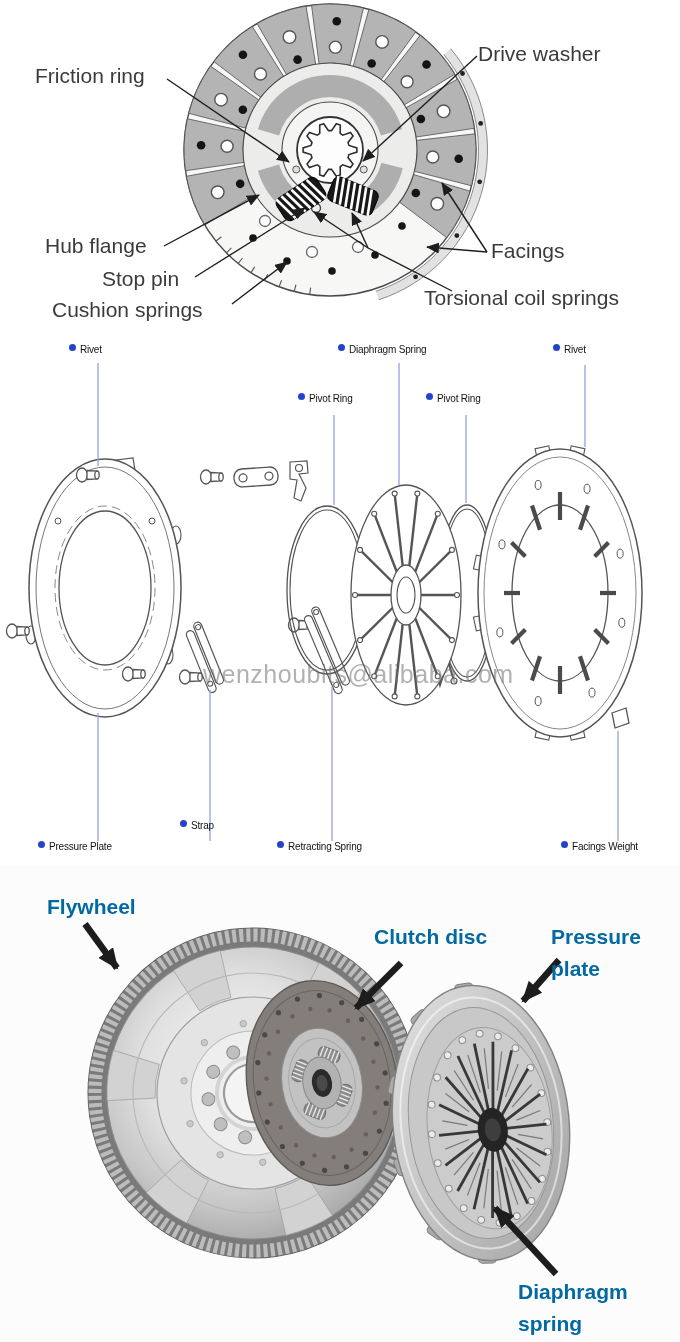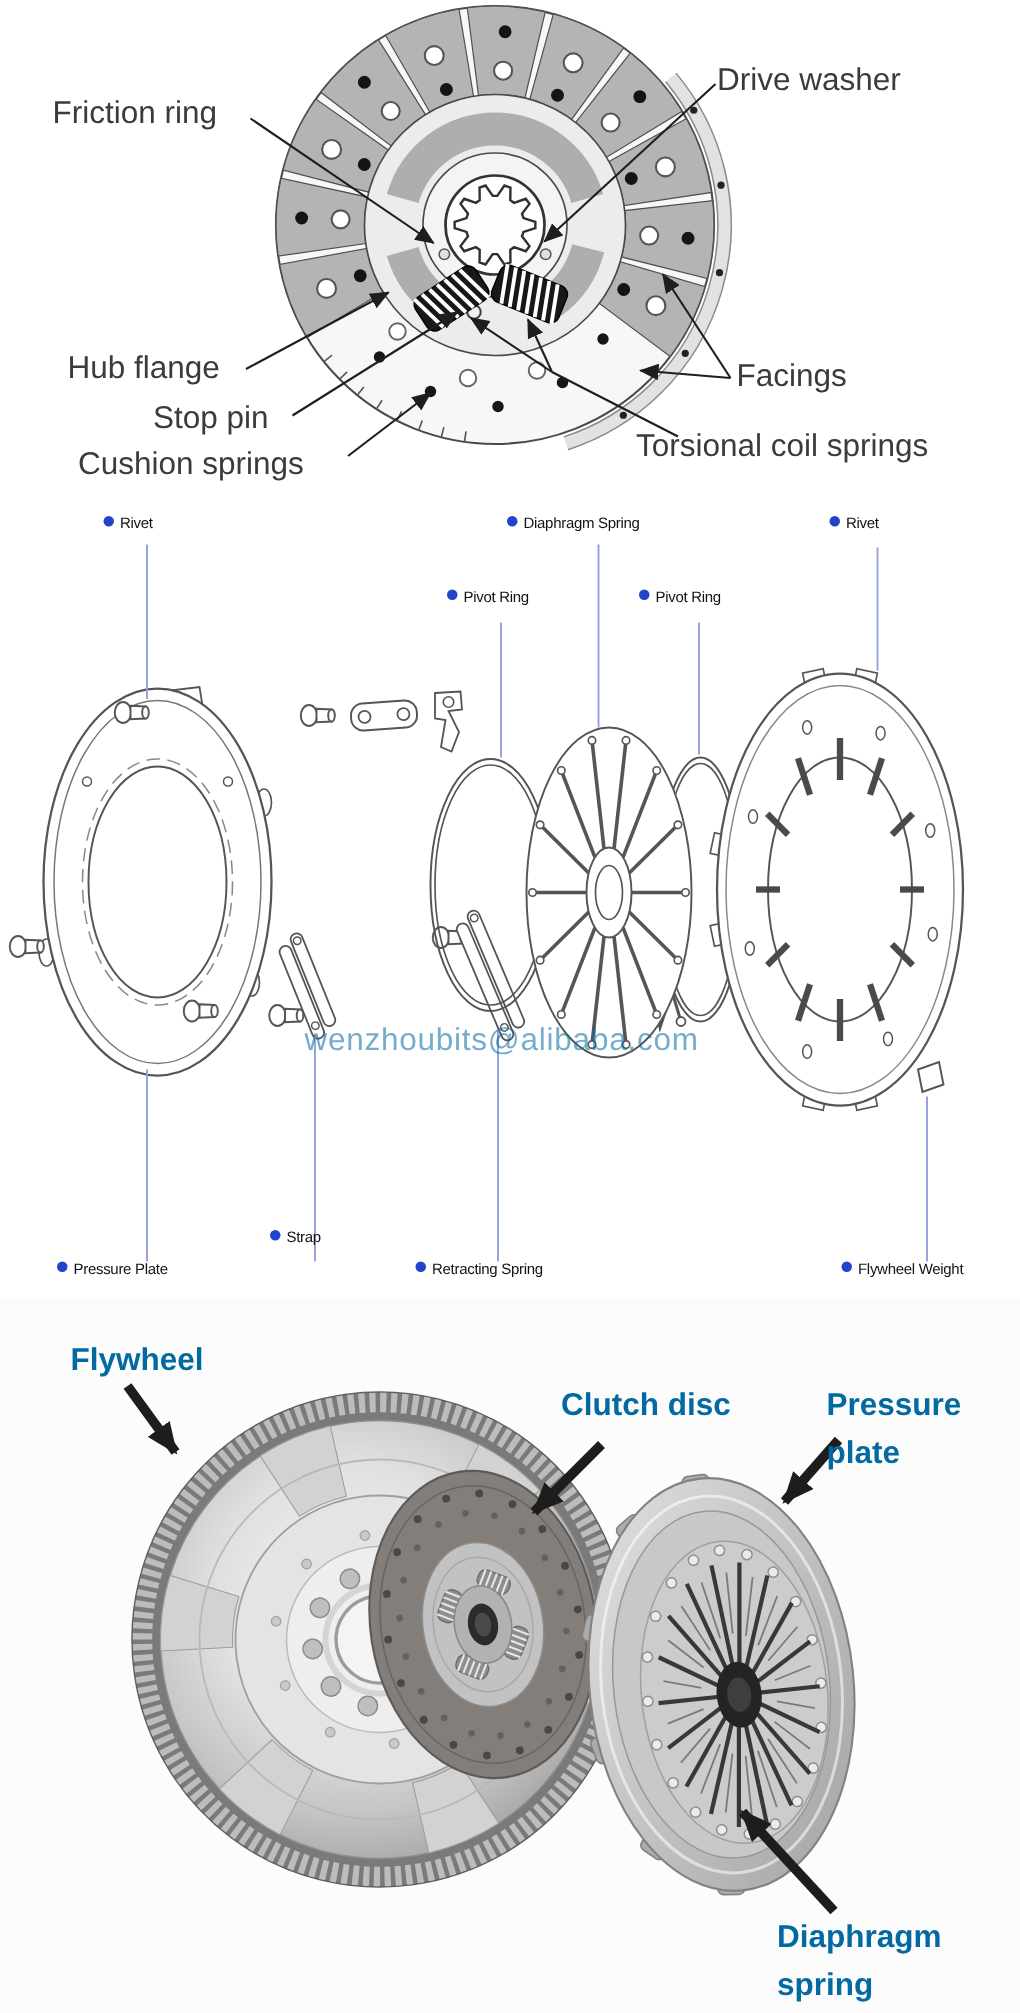--- a/index.html
+++ b/index.html
@@ -5,22 +5,22 @@
   html,body{margin:0;padding:0;background:#fff;}
   #page{position:relative;width:680px;height:1342px;background:#fff;overflow:hidden;
         font-family:"Liberation Sans",sans-serif;}
   #page svg{position:absolute;left:0;}
   .lblA{position:absolute;font-size:21px;color:#3b3b3b;white-space:nowrap;z-index:4;}
   .lblB{position:absolute;display:flex;align-items:flex-start;font-size:10px;color:#121212;
         letter-spacing:-0.2px;white-space:nowrap;z-index:4;}
   .dot{width:7px;height:7px;border-radius:50%;background:#2244cc;display:inline-block;
        margin-right:4px;flex:0 0 auto;}
   .lblC{position:absolute;font-size:21px;font-weight:bold;color:#0369a1;line-height:1.5;z-index:4;}
-  .wm{position:absolute;font-size:21px;color:#0369a1;opacity:.55;letter-spacing:.5px;
-      white-space:nowrap;z-index:5;margin-top:22px;}
+  .wm{position:absolute;font-size:25px;color:#737373;opacity:.55;letter-spacing:.5px;
+      white-space:nowrap;z-index:5;}
 </style>
 </head>
 <body>
 
 <div id="page">
 
   <svg id="svg-top" width="680" height="335" viewBox="0 0 680 335" style="top:0">
       <defs>
         <marker id="arr" markerUnits="userSpaceOnUse" markerWidth="14" markerHeight="11" refX="12" refY="5.5" orient="auto">
           <path d="M0,0 L13,5.5 L0,11 Z" fill="#1e1e1e"></path>
@@ -553,21 +553,21 @@
   <div class="lblB" style="left:180px;top:820px">
     <span class="dot" style="background: rgb(34, 68, 204);"></span>
       <span>Strap</span>
     </div>
   <div class="lblB" style="left:277px;top:841px">
     <span class="dot" style="background: rgb(34, 68, 204);"></span>
       <span>Retracting Spring</span>
     </div>
   <div class="lblB" style="left:561px;top:841px">
     <span class="dot" style="background: rgb(34, 68, 204);"></span>
-      <span>Flywheel Weight</span>
+      <span>Facings Weight</span>
     </div>
 
   <div class="wm" style="left:203px;top:660px">wenzhoubits@alibaba.com</div>
 
   <div class="lblC" style="left:47px;top:891px">Flywheel</div>
   <div class="lblC" style="left:374px;top:921px">Clutch disc</div>
   <div class="lblC" style="left:551px;top:921px;width:95px">Pressure plate</div>
   <div class="lblC" style="left:518px;top:1276px;width:125px">Diaphragm spring</div>
 </div>
 

